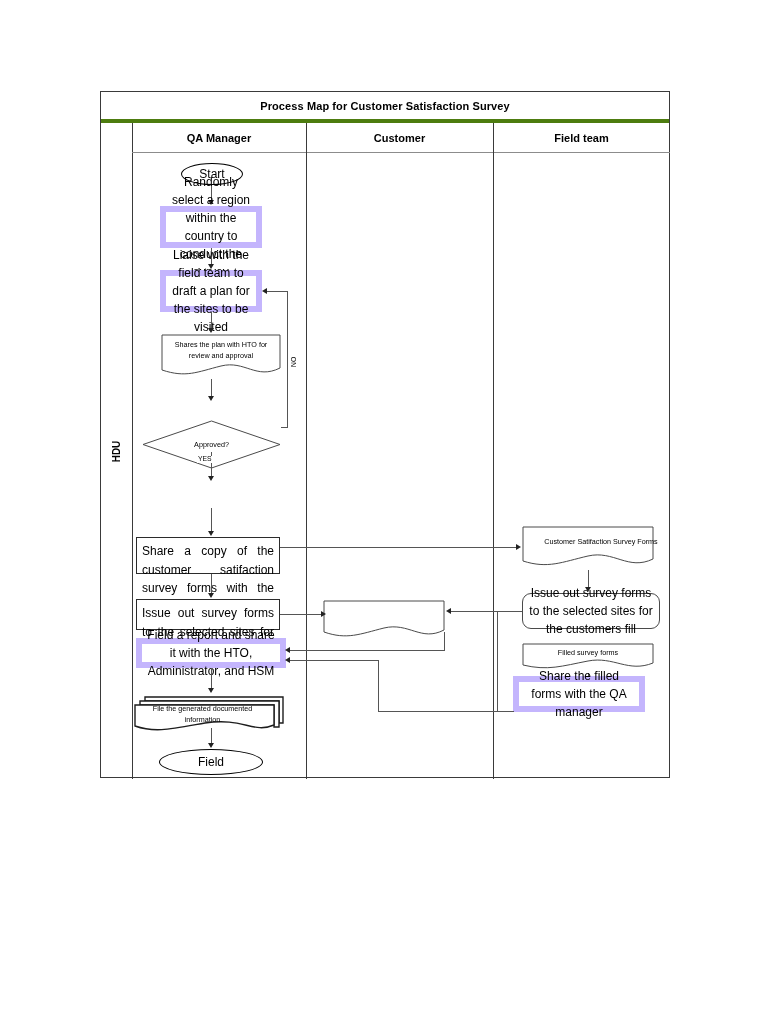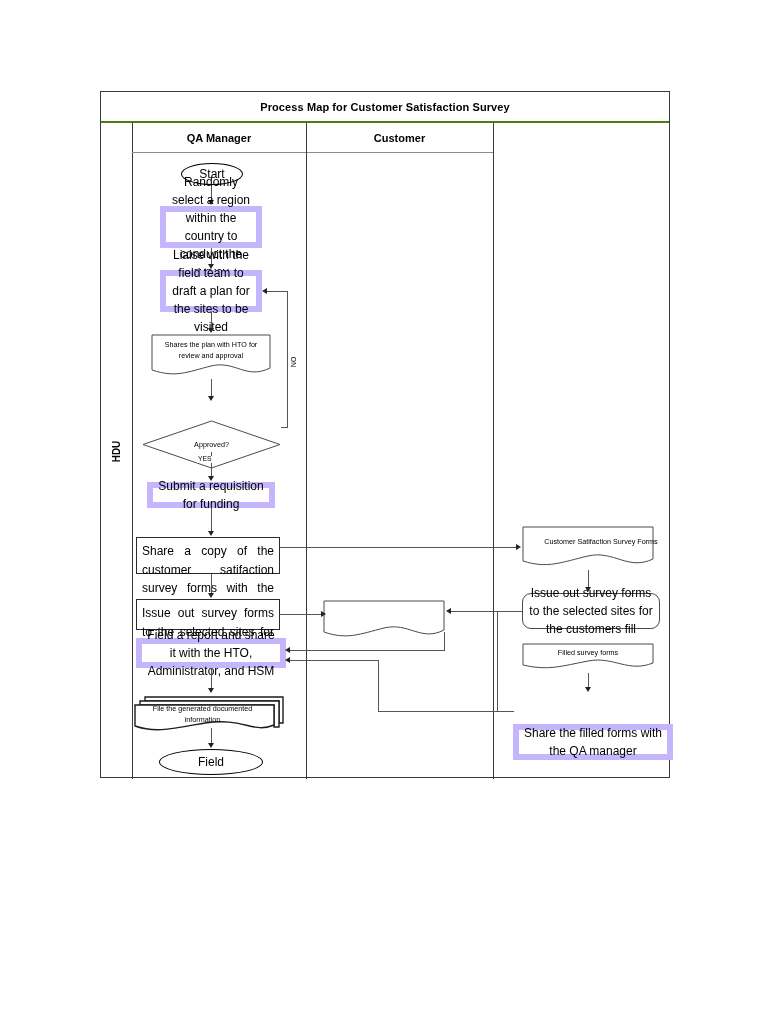--- a/index.html
+++ b/index.html
@@ -16,21 +16,21 @@
   
   .frame{
     position:absolute;left:100px;top:91px;
     width:570px;height:687px;
     border:1px solid #3a3a3a;
     box-sizing:border-box;
     background:#fff;
   }
   .title-bar{
     position:absolute;left:0;top:0;width:100%;height:31px;
-    border-bottom:2px solid #4d7c0f;
+    border-bottom:4px solid #4d7c0f;
     box-sizing:border-box;
     display:flex;align-items:center;justify-content:center;
     font-size:11px;font-weight:bold;letter-spacing:.1px;
   }
   .lane-header{
     position:absolute;top:31px;height:30px;
     border-bottom:1px solid #8c8c8c;
     box-sizing:border-box;
     display:flex;align-items:center;justify-content:center;
     font-size:11px;font-weight:bold;
@@ -109,20 +109,21 @@
 
     <div class="title-bar">Process Map for Customer Satisfaction Survey</div>
 
     <div class="vline" style="left:31px;top:31px;height:656px;"></div>
     <div class="hdu-col">
       <span class="hdu-label">HDU</span>
     </div>
 
     <div class="lane-header" style="left:205px;width:187px;">Customer</div>
     <div class="lane-header" style="left:31px;width:174px;">QA Manager</div>
+    <div class="lane-header" style="left:392px;width:177px;">Field team</div>
 
     <div class="vline" style="left:205px;top:31px;height:656px;"></div>
     <div class="vline" style="left:392px;top:31px;height:656px;"></div>
 
     <div class="shape term" style="left:80px;top:71px;width:62px;height:22px;">
       <div class="txt">Start</div>
     </div>
 
     <div class="conn v" style="left:110px;top:93px;height:17px;"></div>
     <div class="arrow down" style="left:107px;top:108px;"></div>
@@ -134,21 +135,21 @@
     <div class="conn v" style="left:110px;top:156px;height:18px;"></div>
     <div class="arrow down" style="left:107px;top:172px;"></div>
 
     <div class="shape rect" style="left:59px;top:178px;width:102px;height:42px;">
       <div class="txt">Liaise with the field team to draft a plan for the sites to be visited</div>
     </div>
 
     <div class="conn v" style="left:110px;top:220px;height:18px;"></div>
     <div class="arrow down" style="left:107px;top:236px;"></div>
 
-    <div class="doc-wrap" style="left:50px;top:242px;width:120px;height:45px;">
+    <div class="doc-wrap" style="left:60px;top:242px;width:120px;height:45px;">
       <svg width="120" height="45" viewBox="0 0 120 45">
         <path d="M1,1 L119,1 L119,34 C95,46 84,26 60,32 C36,38 25,44 1,36 Z" fill="#fff" stroke="#4a4a4a" stroke-width="1"></path>
       </svg>
       <div class="doc-txt" style="height:34px;">Shares the plan with HTO for review and approval</div>
     </div>
 
     <div class="conn v" style="left:110px;top:287px;height:19px;"></div>
     <div class="arrow down" style="left:107px;top:304px;"></div>
 
     <div class="diamond-wrap" style="left:41px;top:328px;width:139px;height:49px;">
@@ -161,23 +162,20 @@
     <div class="conn h" style="left:180px;top:335px;width:7px;"></div>
     <div class="conn v" style="left:186px;top:199px;height:136px;"></div>
     <div class="conn h" style="left:166px;top:199px;width:21px;"></div>
     <div class="arrow left" style="left:161px;top:196px;"></div>
     <span class="edge-label rot" style="left:190px;top:276px;">NO</span>
 
     <div class="conn v" style="left:110px;top:360px;height:26px;"></div>
     <div class="arrow down" style="left:107px;top:384px;"></div>
     <span class="edge-label" style="left:96px;top:364px;">YES</span>
 
-    <div class="shape rect" style="left:46px;top:390px;width:128px;height:26px;">
-      <div class="txt">Submit a requisition for funding</div>
-    </div>
 
     <div class="conn v" style="left:110px;top:416px;height:25px;"></div>
     <div class="arrow down" style="left:107px;top:439px;"></div>
 
     <div class="shape rect thick" style="left:35px;top:445px;width:144px;height:37px;">
       <div class="txt just">Share a copy of the customer satifaction survey forms with the field team</div>
     </div>
 
     <div class="conn v" style="left:110px;top:482px;height:21px;"></div>
     <div class="arrow down" style="left:107px;top:501px;"></div>
@@ -232,21 +230,21 @@
     <div class="doc-wrap" style="left:421px;top:551px;width:132px;height:30px;">
       <svg width="132" height="30" viewBox="0 0 132 30">
         <path d="M1,1 L131,1 L131,20 C106,30 92,13 66,18 C40,23 26,28 1,22 Z" fill="#fff" stroke="#4a4a4a" stroke-width="1"></path>
       </svg>
       <div class="doc-txt" style="height:20px;">Filled survey forms</div>
     </div>
 
     <div class="conn v" style="left:487px;top:581px;height:16px;"></div>
     <div class="arrow down" style="left:484px;top:595px;"></div>
 
-    <div class="shape rect" style="left:412px;top:632px;width:160px;height:36px;">
+    <div class="shape rect" style="left:412px;top:584px;width:132px;height:36px;">
       <div class="txt">Share the filled forms with the QA manager</div>
     </div>
 
     <div class="conn h" style="left:179px;top:455px;width:237px;"></div>
     <div class="arrow right" style="left:415px;top:452px;"></div>
 
     <div class="conn h" style="left:179px;top:522px;width:44px;"></div>
     <div class="arrow right" style="left:220px;top:519px;"></div>
 
     <div class="conn h" style="left:348px;top:519px;width:73px;"></div>

